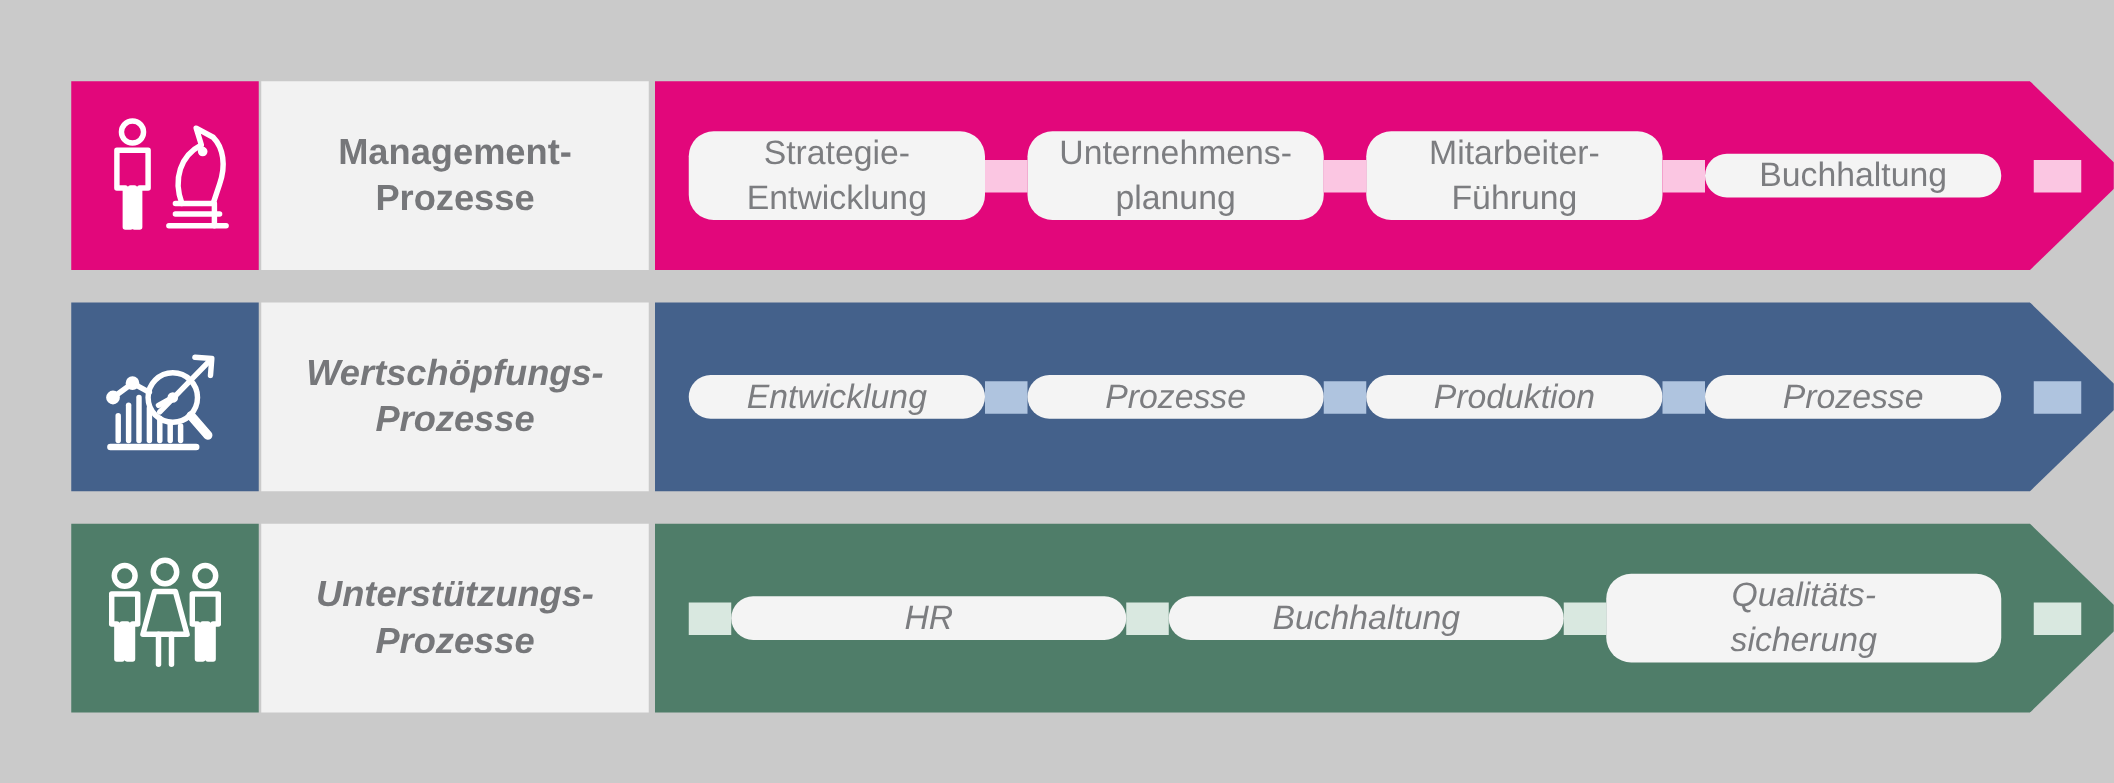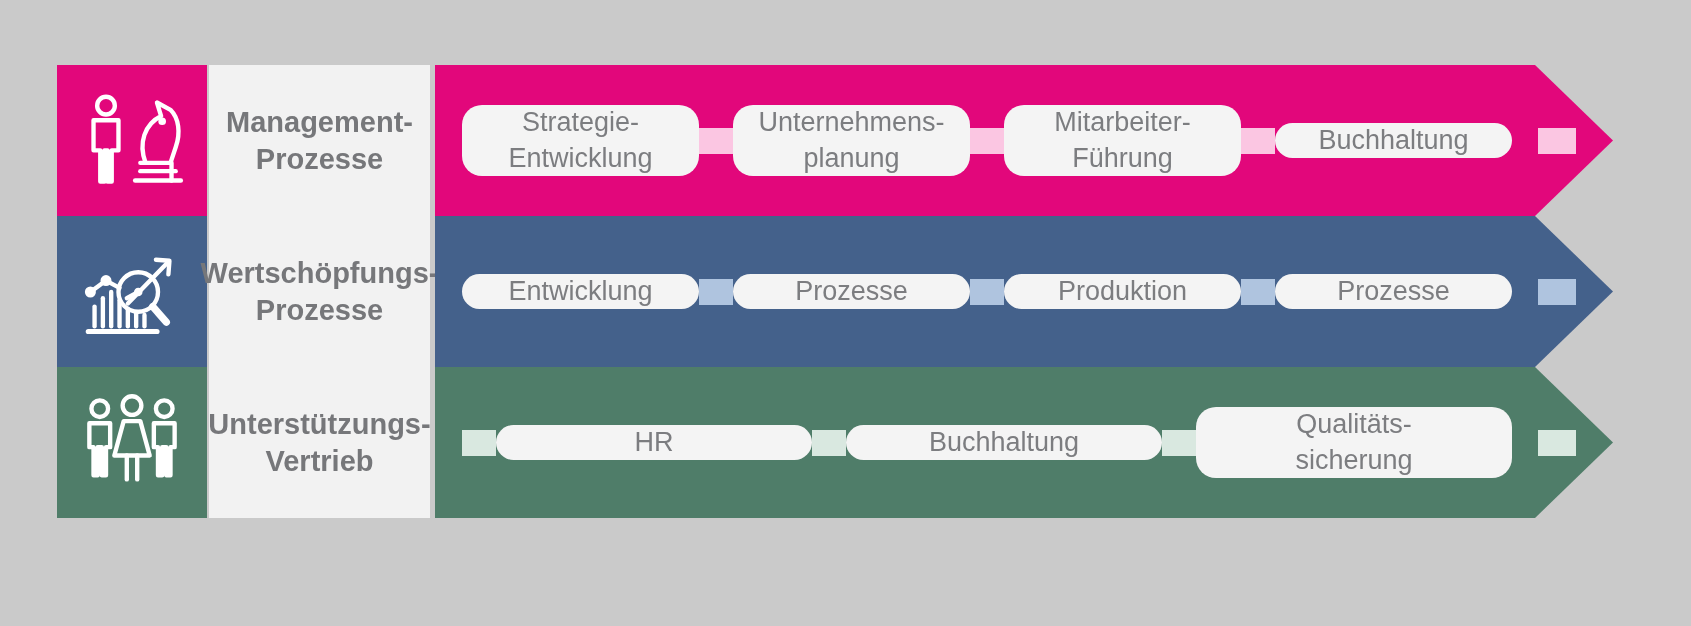--- a/index.html
+++ b/index.html
@@ -13,35 +13,37 @@
   }
   #diagram {
     padding-top: 65px;
   }
   .row {
     display: flex;
     height: 151px;
     margin-left: 57px;
   }
   .row + .row {
+    margin-top: 26px;
+    font-style: italic;
   }
   .icon-box {
     width: 150px;
     flex: none;
     background: var(--row-color);
     display: flex;
     align-items: center;
     justify-content: center;
     margin-right: 2px;
   }
   .icon-box svg {
     display: block;
   }
   .label-box {
-    width: 221px;
+    width: 310px;
     flex: none;
     background: #F2F2F2;
     display: flex;
     align-items: center;
     justify-content: center;
     text-align: center;
     font-weight: bold;
     font-size: 29px;
     line-height: 1.25;
     color: #76777A;
@@ -178,21 +180,21 @@
         <path d="M9 31 h20 v23 h-4 v27 h-4 v-27 h-4 v27 h-4 v-27 h-4 z"></path>
         <circle cx="81" cy="17" r="8"></circle>
         <path d="M71 31 h20 v23 h-4 v27 h-4 v-27 h-4 v27 h-4 v-27 h-4 z"></path>
         <circle cx="50" cy="14" r="9"></circle>
         <path d="M42 29 h16 L67 62 H33 z"></path>
         <path d="M45 62 V85"></path>
         <path d="M55 62 V85"></path>
       </svg>
     </div>
     <div class="label-box">Unterstützungs-
-Vertrieb</div>
+Prozesse</div>
     <div class="band">
       <div class="conn"></div>
       <div class="pbox">HR</div>
       <div class="conn"></div>
       <div class="pbox">Buchhaltung</div>
       <div class="conn"></div>
       <div class="pbox">Qualitäts-
 sicherung</div>
       <div class="arrow-head"></div>
       <div class="end-conn"></div>

